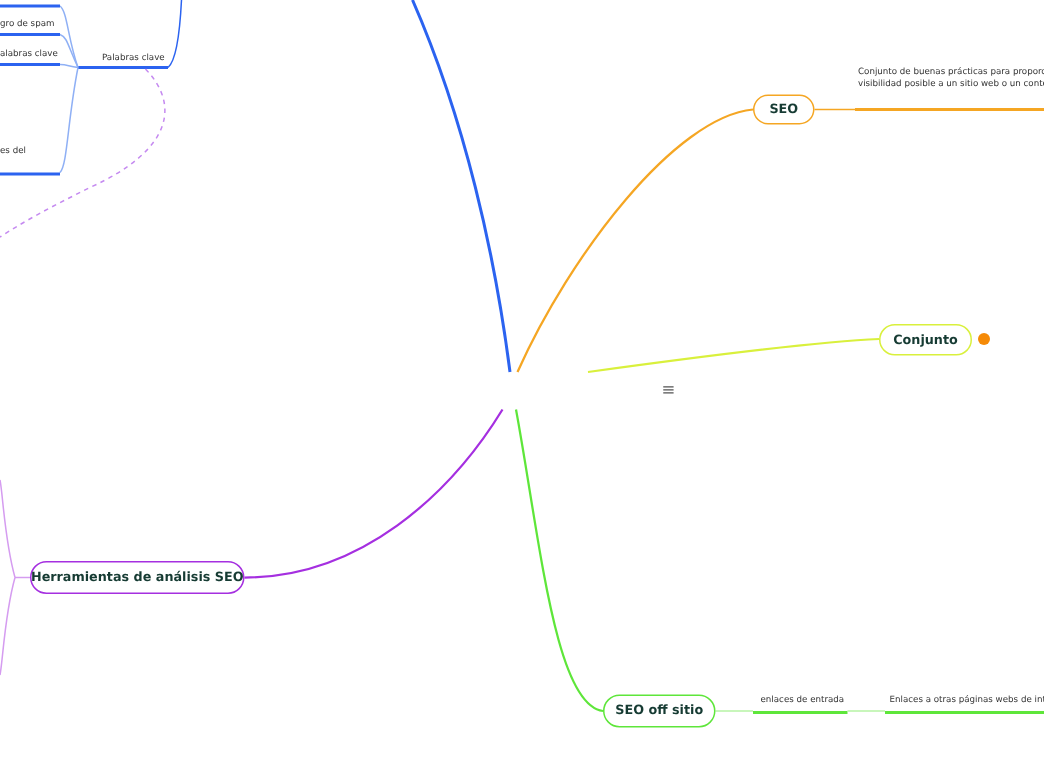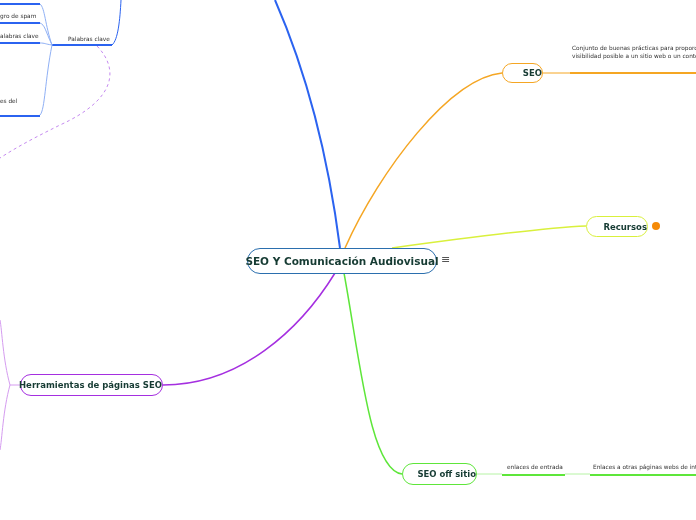--- a/index.html
+++ b/index.html
@@ -10,21 +10,21 @@
     }
     #canvas { position: absolute; left: 0; top: 0; width: 696px; height: 520px; }
     svg.lines { position: absolute; left: 0; top: 0; }
     .node {
       position: absolute; box-sizing: border-box; background: #fff;
       border: 1.5px solid; border-radius: 14px;
       display: flex; align-items: center; justify-content: center;
       font-weight: bold; color: #163b33; white-space: nowrap; cursor: pointer;
     }
     .central { border-color: #2b6fae; border-width: 1.5px; font-size: 10.5px; border-radius: 14px; }
-    .main-node { font-size: 8.5px; justify-content: flex-end; }
+    .main-node { font-size: 8.5px; }
     .subtext { position: absolute; font-size: 5.8px; color: #333; white-space: nowrap; line-height: 8px; }
     .menu-icon { position: absolute; font-size: 11px; color: #555; cursor: pointer; }
     .dot { position: absolute; width: 8px; height: 8px; border-radius: 50%; }
   </style>
 </head>
 <body>
 
 <div id="canvas">
   <svg class="lines" width="696" height="520">
 
@@ -68,31 +68,28 @@
 
   <div class="node main-node" style="left:502px;top:63px;width:41px;height:20px;border-color:#f5a623;">
     <span>SEO</span>
   </div>
   <div class="subtext" style="left:572px;top:44px;">
     <div>Conjunto de buenas prácticas para proporci</div>
     <div>visibilidad posible a un sitio web o un conteni</div>
   </div>
 
   <div class="node main-node" style="left:586px;top:216px;width:62px;height:21px;border-color:#d9f03c;">
-    <span>Recursos</span>
+    <span>Conjunto</span>
   </div>
   <div class="dot" style="left:652px;top:222px;background:#f58a07;"></div>
 
-  <div class="node central" style="left:247px;top:248px;width:190px;height:26px;">
-    <span>SEO Y Comunicación Audiovisual</span>
-  </div>
   <div class="menu-icon" style="left:441px;top:253px;">≡</div>
 
   <div class="node main-node" style="left:20px;top:374px;width:143px;height:22px;border-color:#a52fe0;">
-    <span>Herramientas de páginas SEO</span>
+    <span>Herramientas de análisis SEO</span>
   </div>
 
   <div class="node main-node" style="left:402px;top:463px;width:75px;height:22px;border-color:#5ee63a;">
     <span>SEO off sitio</span>
   </div>
   <div class="subtext" style="left:507px;top:463px;">enlaces de entrada</div>
   <div class="subtext" style="left:593px;top:463px;">Enlaces a otras páginas webs de inte</div>
 </div>
 
 </body></html>

